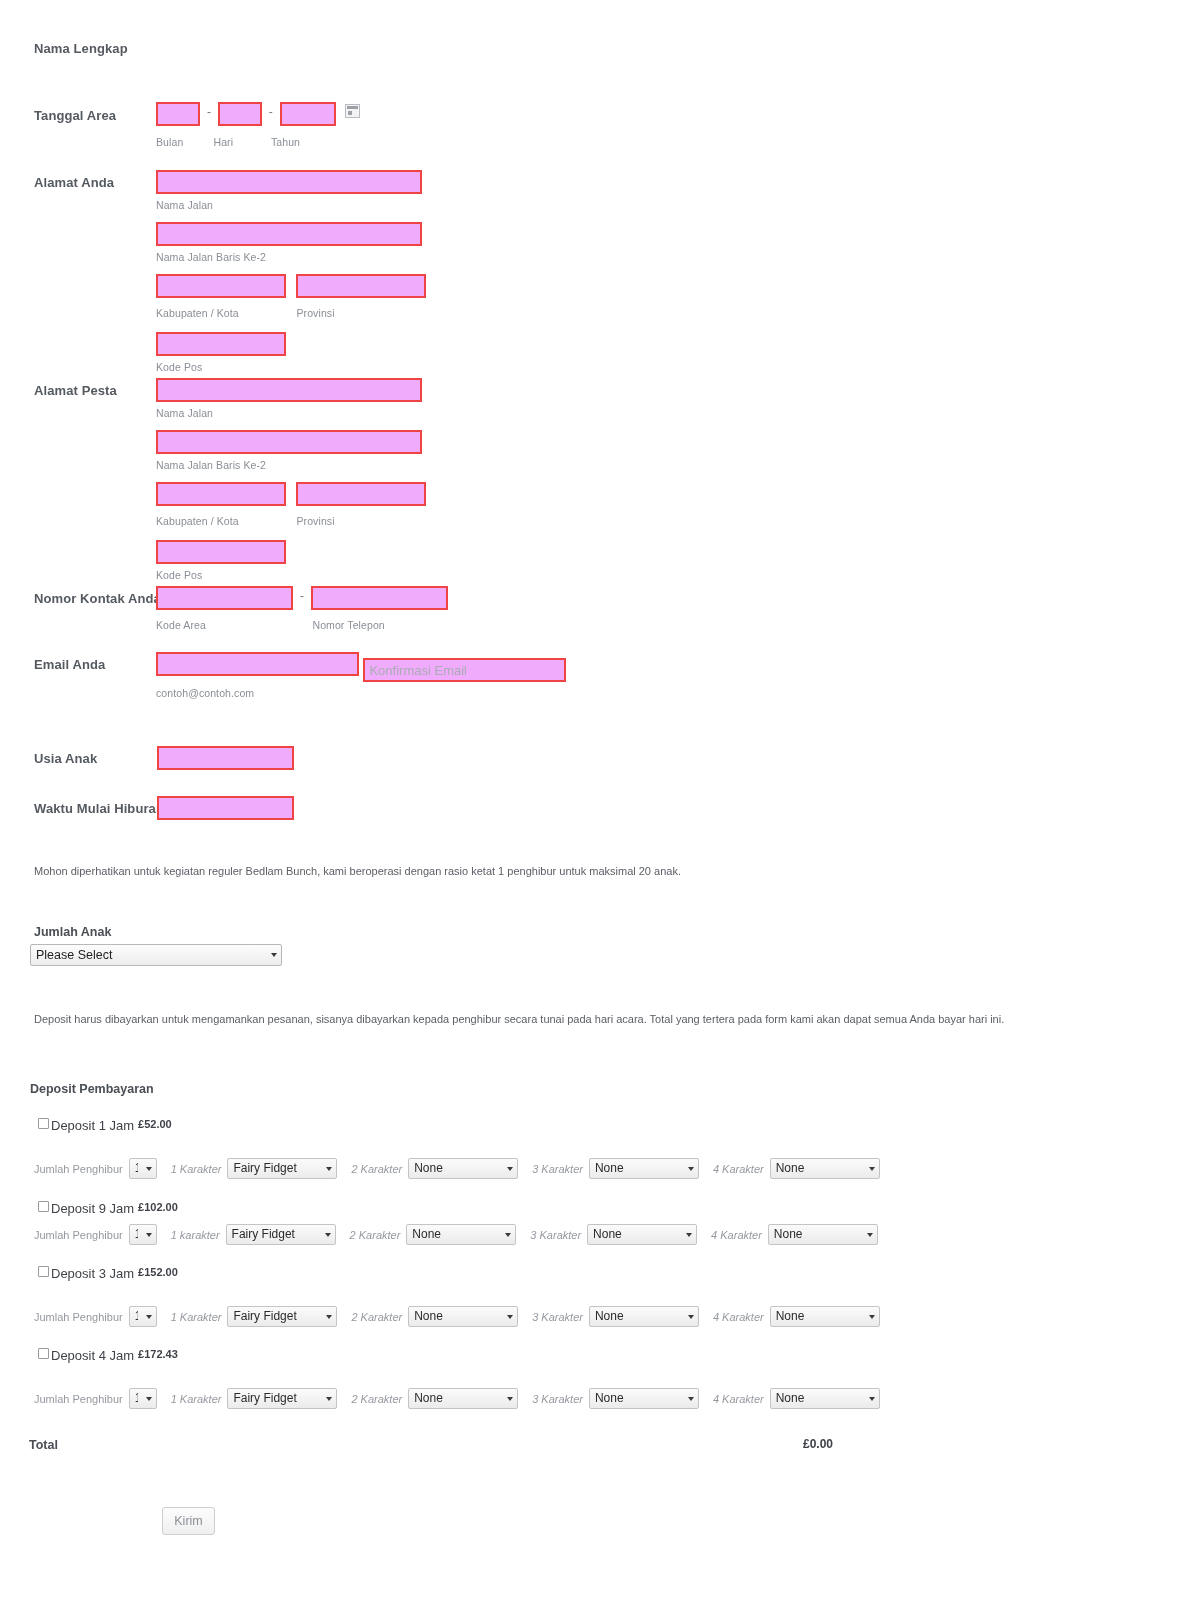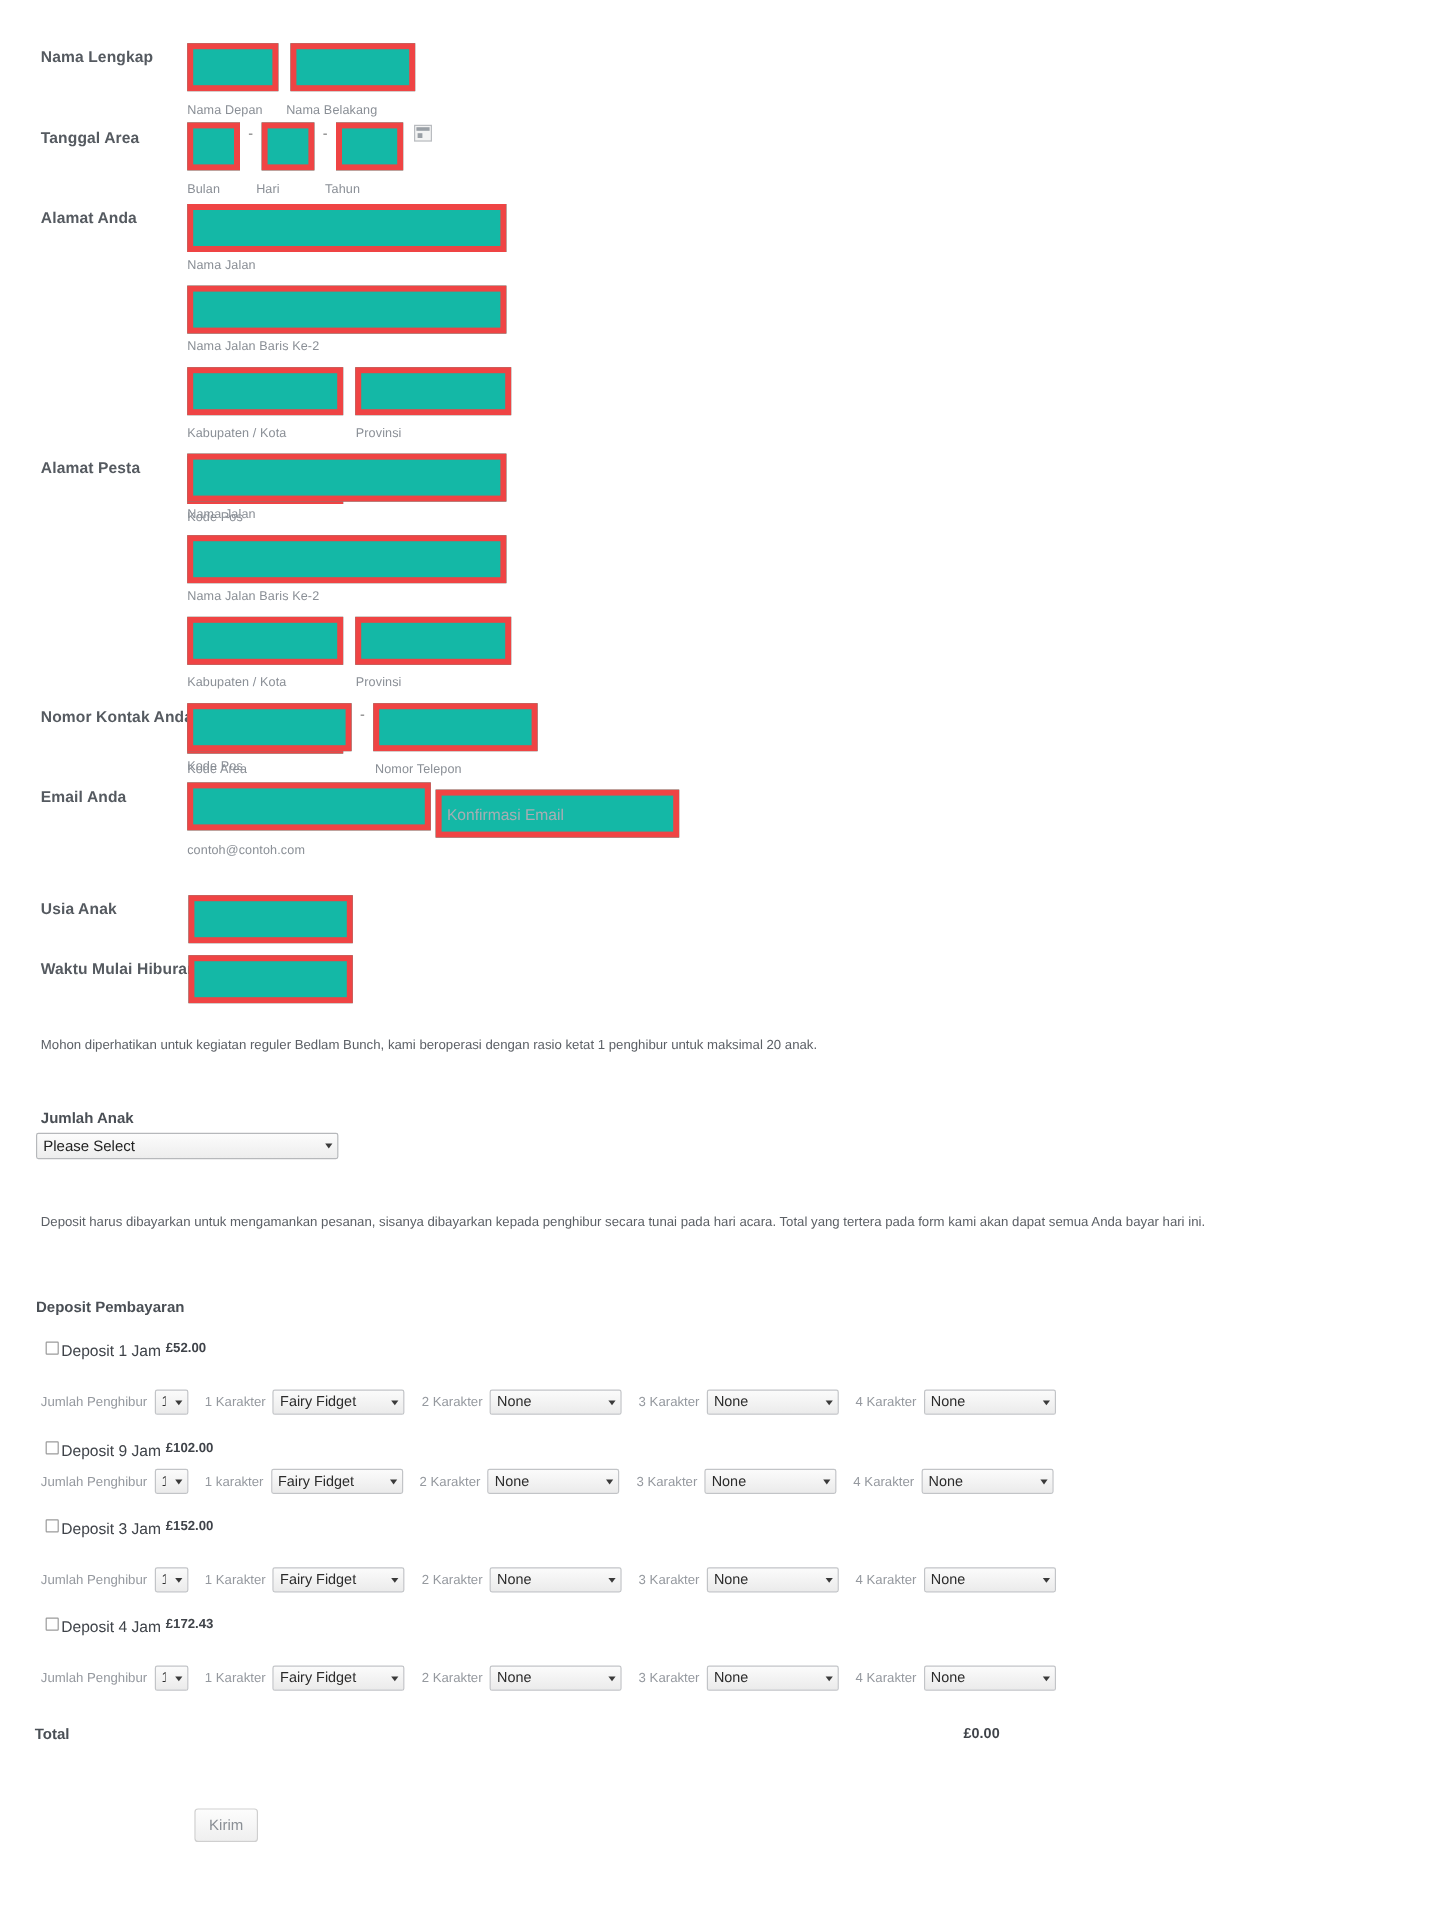--- a/index.html
+++ b/index.html
@@ -15,21 +15,21 @@
   .row { position: absolute; }
   .flabel {
     font-size: 13px; font-weight: bold; color: #555a60;
     letter-spacing: .1px; white-space: nowrap;
   }
   .sublabel {
     font-size: 10.5px; color: #8a8f96; letter-spacing: .1px;
     white-space: nowrap; line-height: 12px;
   }
   .tin {
-    border: 5px solid #ef4444; background: #14b8a6; height: 40px;
+    border: 2px solid #ef4444; background: #f0abfc; height: 24px;
     font-size: 12px; font-family: "Liberation Sans", sans-serif;
     color: #444; padding: 0 4px; outline: none; vertical-align: top;
     border-radius: 0;
   }
   .tin::placeholder { color: #a9adb3; font-size: 13px; }
   .dash { font-size: 12px; color: #777; display: inline-block; width: 9px; text-align: center; }
 
   
   .calbtn {
     display: inline-block; width: 15px; height: 14px;
@@ -83,49 +83,41 @@
     margin: 0 2px 0 0; cursor: pointer; border-radius: 1px; flex: none;
   }
   .cbox:checked { background: #4a79c7; border-color: #3a68b4; }
   .cbtext { font-size: 13px; color: #3f4349; }
   .cbprice { font-size: 11px; font-weight: bold; color: #3f4349; margin-left: 4px; }
 
   .optrow { position: absolute; display: flex; align-items: center; white-space: nowrap; }
   .optlbl { font-size: 11px; color: #9397 9d; }
   .optlbl { color: #95999f; }
   .optrow .optlbl { margin-right: 6px; }
-  .optrow .selwrap + .optlbl { margin-left: 14px; }
+  .optrow .selwrap + .optlbl { margin-left: 14px; font-style: italic; }
 
   .totlbl { position: absolute; font-size: 12.5px; font-weight: bold; color: #4a4f55; }
   .totval { position: absolute; font-size: 12px; font-weight: bold; color: #3f4349; }
 
   .submit {
     position: absolute;
     background: linear-gradient(#fdfdfd, #efefef);
     border: 1px solid #cfcfcf; border-radius: 3px;
     font-size: 12.5px; color: #8a8f95;
     font-family: "Liberation Sans", sans-serif;
     cursor: pointer; outline: none;
   }
 </style>
 </head>
 <body>
 
 <div class="page">
 
   <div class="row" style="left:34px; top:39px;">
     <span class="flabel">Nama Lengkap</span>
-  </div>
-  <div class="row" style="left:156px; top:36px;">
-    <input class="tin" style="width: 76px;" value="">
-    <input class="tin" style="width: 104px; margin-left: 6px;" value="">
-    <div style="margin-top:6px;">
-      <span class="sublabel" style="display:inline-block; width:76px;">Nama Depan</span>
-      <span class="sublabel" style="margin-left:2px;">Nama Belakang</span>
-    </div>
   </div>
 
   <div class="row" style="left:34px; top:106px;">
     <span class="flabel">Tanggal Area</span>
   </div>
   <div class="row" style="left:156px; top:102px;">
     <input class="tin" style="width: 44px;" value="">
     <span class="dash">-</span>
     <input class="tin" style="width: 44px;" value="">
     <span class="dash">-</span>

